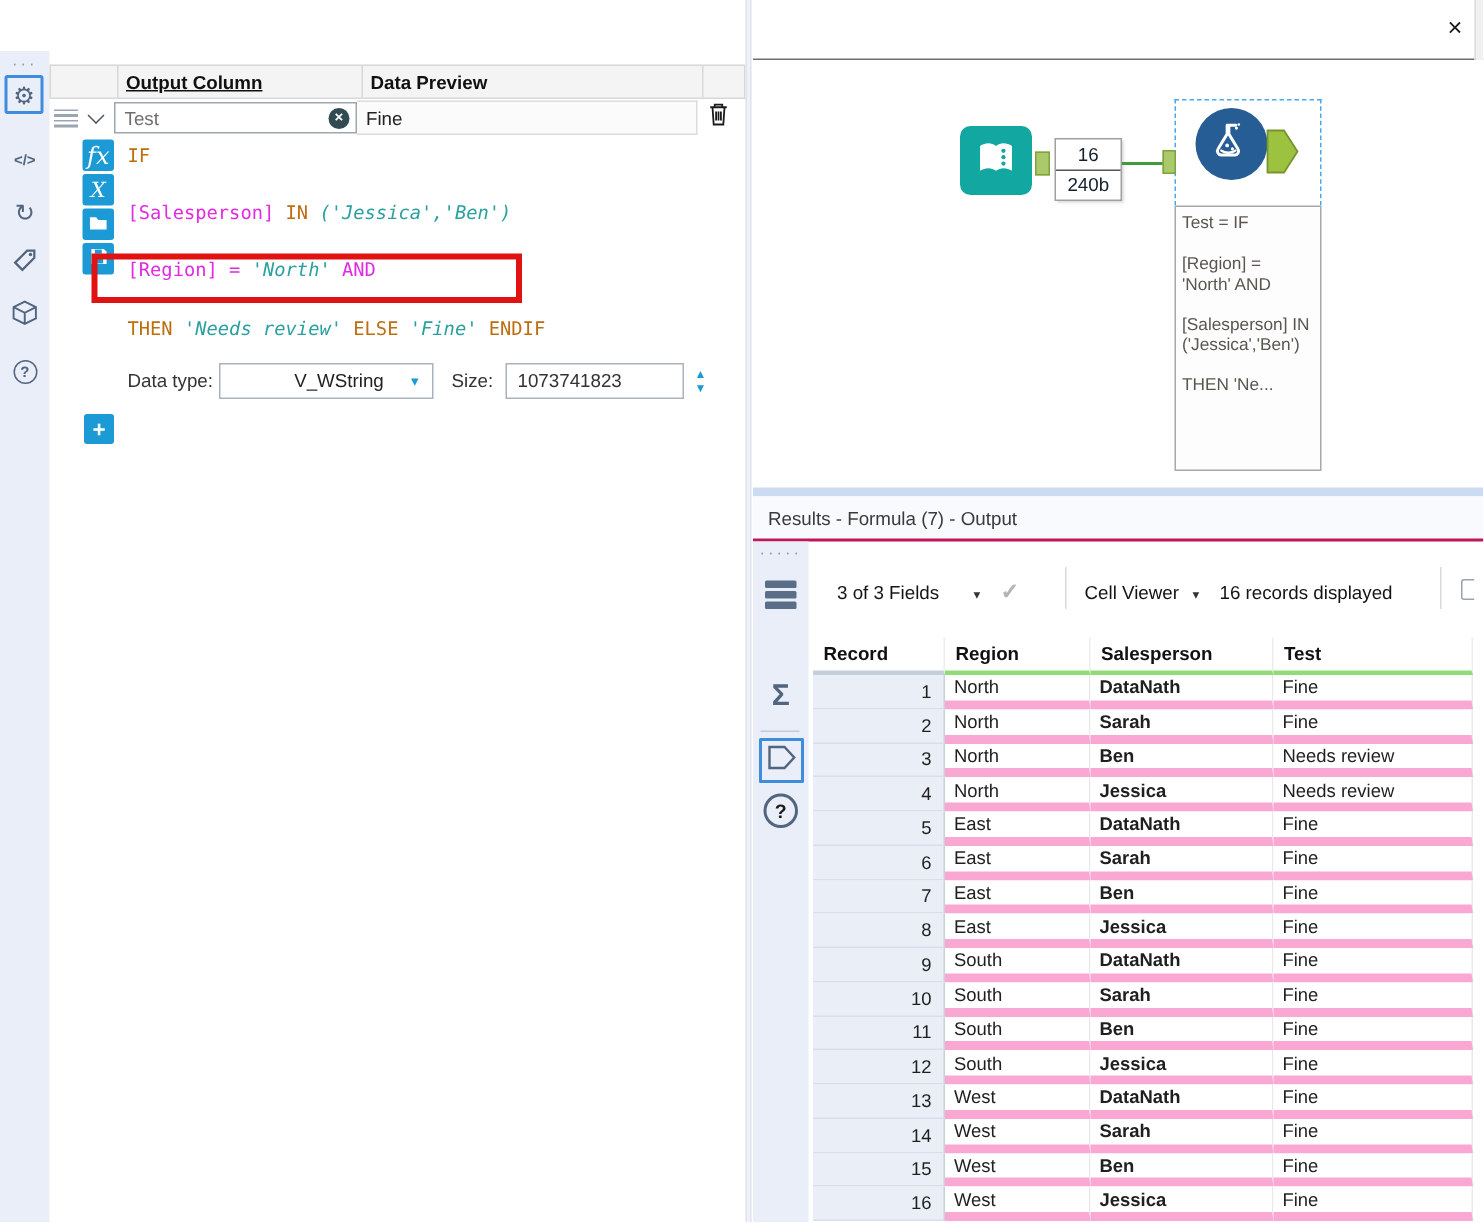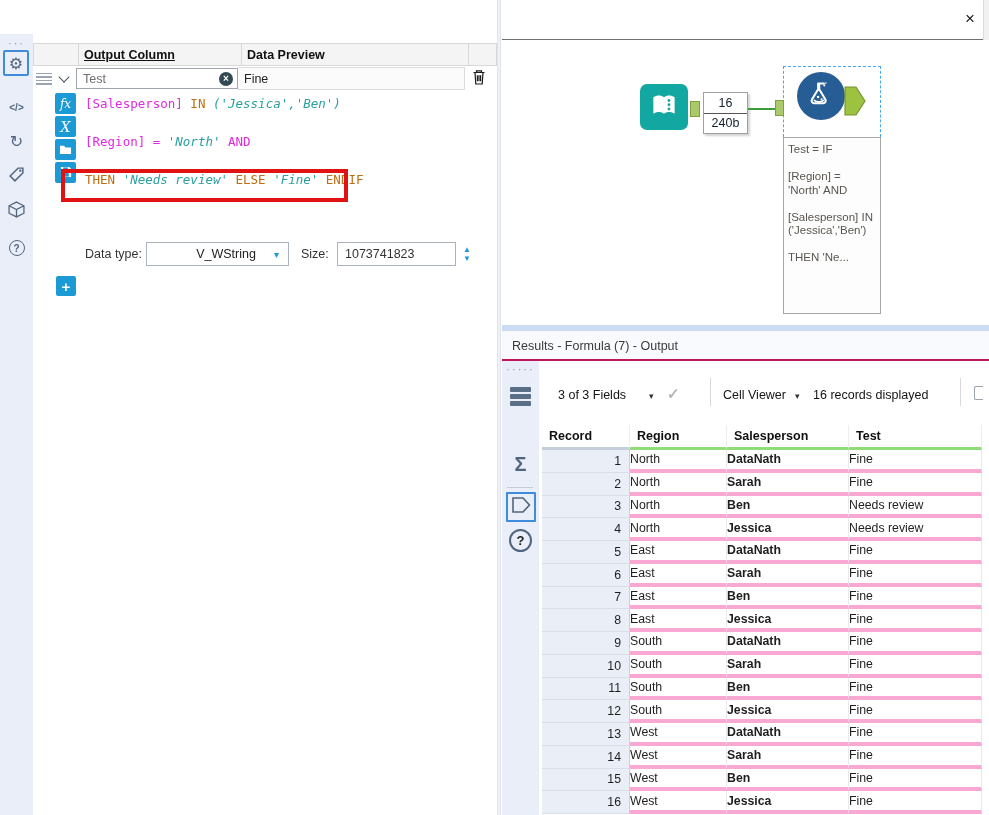--- a/index.html
+++ b/index.html
@@ -32,21 +32,21 @@
   .field-input{width:162px;height:21px;border:1px solid #9FA6AE;background:#fff;display:flex;align-items:center;
                font-size:12.5px;color:#6E6E6E;padding-left:6px;box-sizing:border-box;position:relative;}
   .clear-badge{position:absolute;right:4px;top:2.5px;width:14px;height:14px;border-radius:50%;background:#324A52;
                color:#fff;font-size:10px;line-height:14px;text-align:center;font-weight:bold;}
   .preview-cell{width:227px;height:23px;border:1px solid #DCDCDC;border-left:none;background:#FBFBFB;
                 display:flex;align-items:center;font-size:12.5px;color:#222;padding-left:6px;box-sizing:border-box;}
   .trash-cell{width:28px;display:flex;justify-content:center;}
 
   .x-tile{left:55px;width:21px;height:21px;background:#1B9AD6;border-radius:2px;color:#fff;
           display:flex;align-items:center;justify-content:center;}
-  .fx-t{font-family:"DejaVu Serif",serif;font-style:italic;font-size:12px;}
+  .fx-t{font-family:"DejaVu Serif",serif;font-style:italic;font-size:16px;}
   .chi-t{font-family:"DejaVu Serif",serif;font-style:italic;font-size:14px;}
 
   #expr-lines{left:85px;top:96px;width:400px;}
   .expr-line{height:38.2px;font-family:"DejaVu Sans Mono","Liberation Mono",monospace;font-size:12.5px;
              line-height:16px;white-space:pre;}
   .tok-kw{color:#BE6E10;}
   .tok-mag{color:#E02BE0;}
   .tok-str{color:#2BA0A0;font-style:italic;}
   .red-box{left:61px;top:169px;width:287px;height:33px;border:4px solid #E01212;box-sizing:border-box;}
 
@@ -113,21 +113,21 @@
           box-sizing:border-box;border-bottom:3px solid #90DC78;border-right:1px solid #EDEDED;}
   .res-th.rec{border-bottom-color:#C7CEDB;}
   #results-rows{left:40px;top:119px;width:440px;}
   .r-row{display:flex;height:22.75px;}
   .r-cell{display:flex;align-items:center;font-size:12.3px;color:#1F1F1F;box-sizing:border-box;}
   .c-rec{width:88px;background:#EAEEF7;justify-content:flex-end;padding-right:8px;
          border-bottom:1px solid #D9DEE9;border-right:1px solid #C9D0DE;}
   .c-reg{width:97px;}
   .c-sal{width:122px;font-weight:bold;}
   .c-test{width:133px;}
-  .c-reg,.c-sal,.c-test{background:#fff;border-bottom:4px solid #f9a8d4;border-right:1px solid #E9E9E9;}
+  .c-reg,.c-sal,.c-test{background:#fff;padding-left:6px;border-bottom:6px solid #f9a8d4;border-right:1px solid #E9E9E9;}
 </style>
 </head>
 <body>
 
 <div id="app">
 
 
   <div class="abs cfg-strip">
     <div class="abs strip-dots">···</div>
     <div class="abs gear-box">
@@ -195,20 +195,21 @@
     </div>
   <div class="abs x-tile" style="top:162px;">
       <span><svg width="12" height="12" viewBox="0 0 13 13">
           <path d="M1 1 h9 l2 2 v9 H1 Z" fill="#fff"></path>
           <rect x="3.5" y="7.5" width="6" height="4" fill="#1B9AD6"></rect>
           <rect x="3.5" y="1.5" width="5" height="3" fill="#1B9AD6"></rect>
         </svg></span>
     </div>
 
   <div class="abs" id="expr-lines">
+      <div class="expr-line"><span class="tok-kw">IF</span></div>
       <div class="expr-line"><span class="tok-mag">[Salesperson]</span><span class="tok-kw"> IN </span><span class="tok-str">('Jessica','Ben')</span></div>
       <div class="expr-line"><span class="tok-mag">[Region] = </span><span class="tok-str">'North'</span><span class="tok-mag"> AND</span></div>
       <div class="expr-line"><span class="tok-kw">THEN </span><span class="tok-str">'Needs review'</span><span class="tok-kw"> ELSE </span><span class="tok-str">'Fine'</span><span class="tok-kw"> ENDIF</span></div>
     </div>
   <div class="abs red-box"></div>
 
   <div class="abs dtype-label" style="left:85px;top:247px;">Data type:</div>
   <div class="abs dropdown">
     <span>V_WString</span>
     <span class="dd-caret">▾</span>

